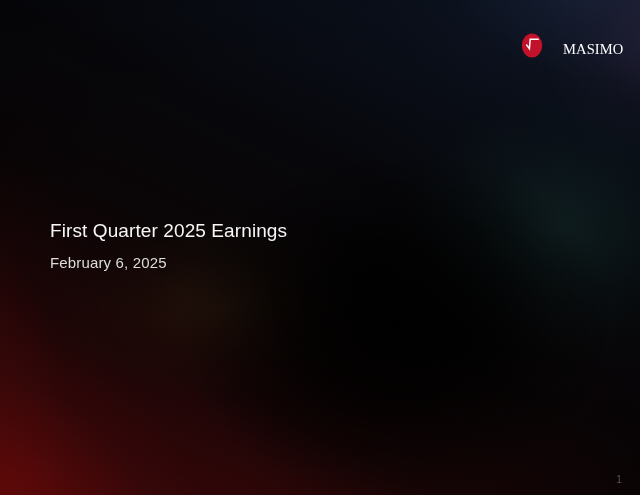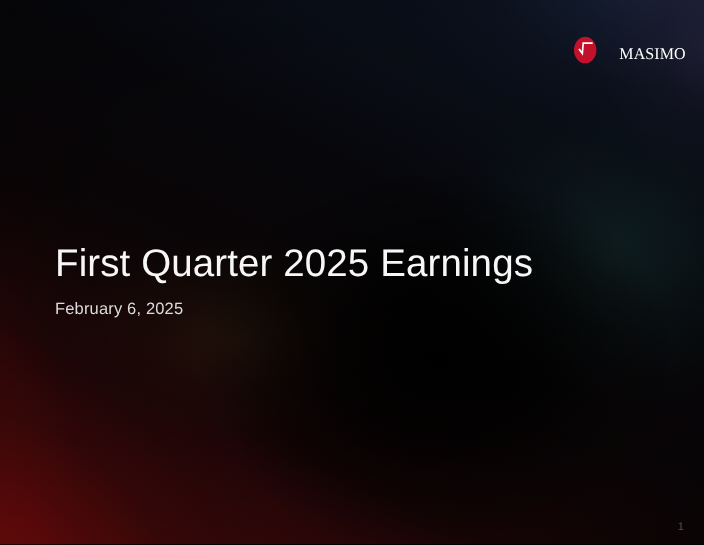--- a/index.html
+++ b/index.html
@@ -142,21 +142,21 @@
 
   
   .title-block {
     position: absolute;
     left: 50px;
     top: 220px;
     width: 520px;
   }
   .slide-title {
     margin: 0;
-    font-size: 35px;
+    font-size: 19px;
     font-weight: 400;
     line-height: 1.15;
     color: #f7f7f7;
     letter-spacing: 0.1px;
     white-space: nowrap;
   }
   .slide-subtitle {
     margin: 12px 0 0 0;
     font-size: 15px;
     font-weight: 400;

